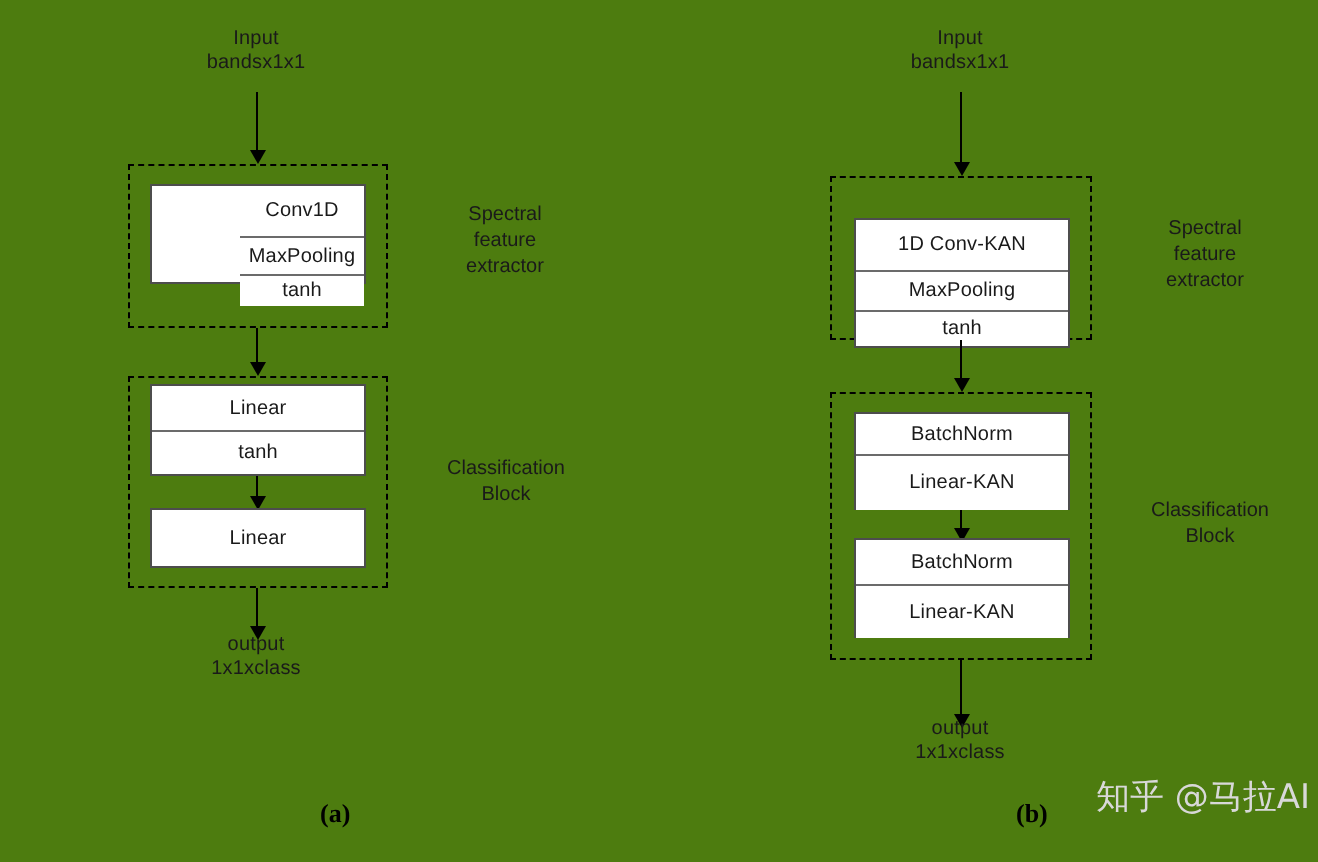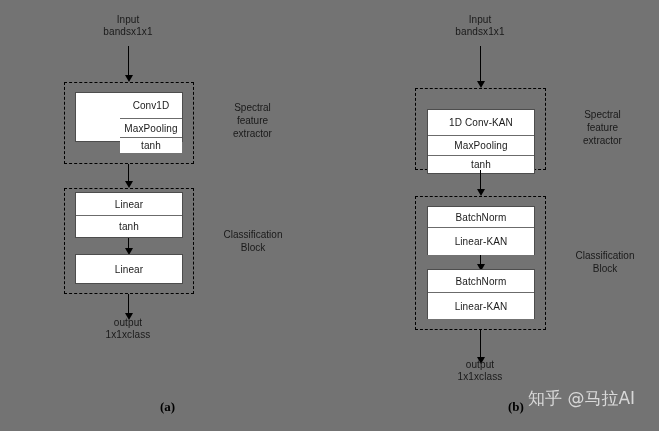--- a/index.html
+++ b/index.html
@@ -8,21 +8,21 @@
     background: #ffffff;
   }
   body {
     font-family: "Liberation Sans", sans-serif;
     -webkit-font-smoothing: antialiased;
   }
   #canvas {
     position: relative;
     width: 659px;
     height: 431px;
-    background: #737373;
+    background: #4d7c0f;
     overflow: hidden;
     text-decoration: underline;
   }
 
   
   .txt {
     position: absolute;
     font-size: 10px;
     line-height: 12px;
     color: #1a1a1a;
@@ -193,16 +193,16 @@
   <div class="side-label" style="left:550px; top:249px; width:110px;">Classification
 Block</div>
 
   <div class="arrow" style="left:480px; top:330px; height:28px;"></div>
 
   <div class="txt" style="left:430px; top:359px; width:100px;">output
 1x1xclass</div>
 
   <div class="panel-letter" style="left:508px; top:399px;">(b)</div>
 
-  <div class="wm-zhihu" style="left:528px; top:387px;">知乎 @马拉AI</div>
+  <div class="wm-zhihu" style="left:548px; top:387px;">知乎 @马拉AI</div>
 
 
 </div>
 
 </body></html>

